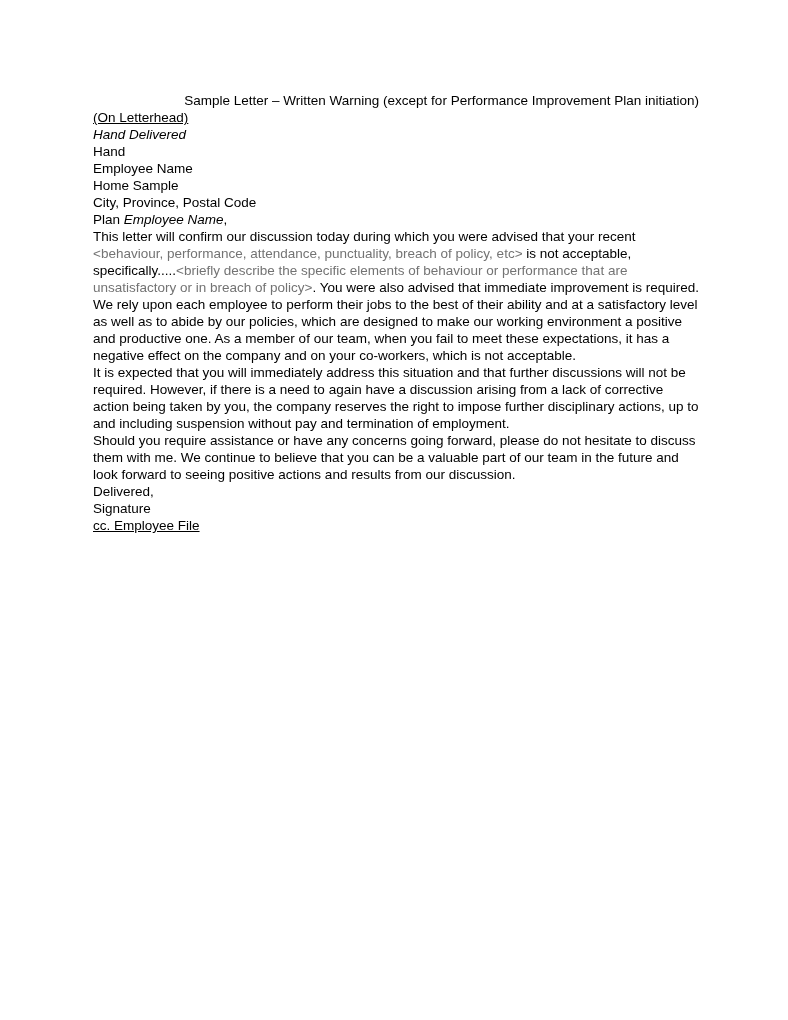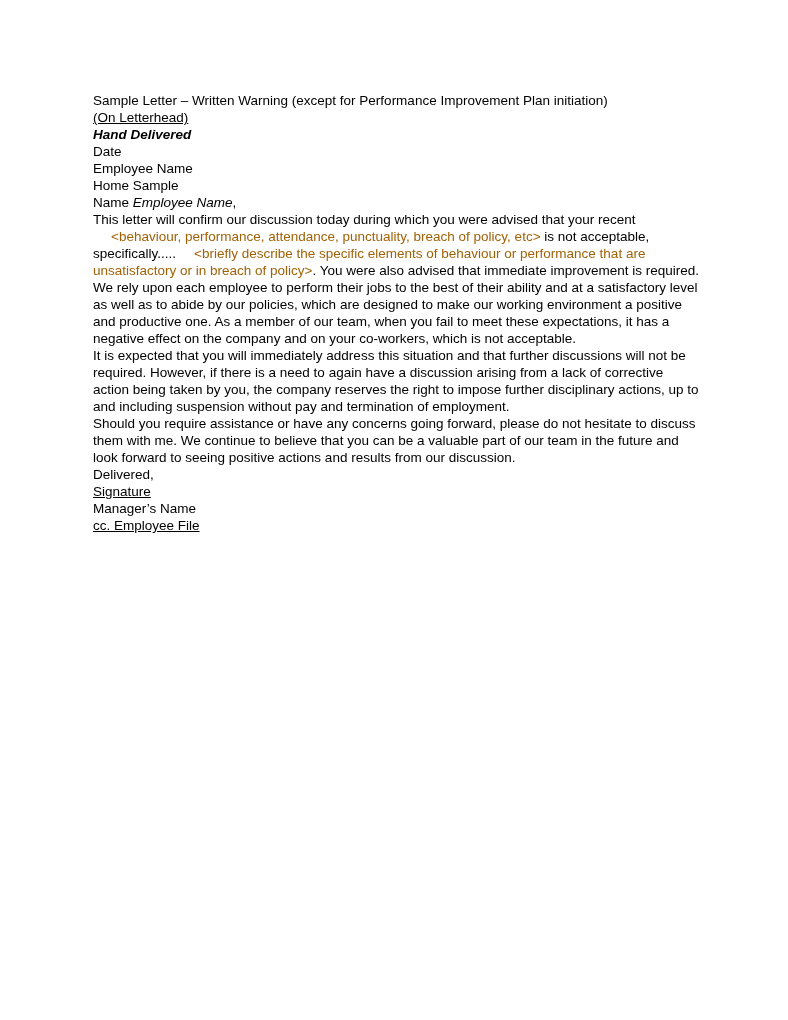--- a/index.html
+++ b/index.html
@@ -16,63 +16,63 @@
     padding: 92px 89px 0 93px;
     font-family: "Liberation Sans", sans-serif;
     font-size: 13.5px;
     line-height: 17px;
     color: #000000;
     overflow: hidden;
   }
   .page div, .page p {
     margin: 0;
   }
-  .title            { margin-bottom: 15px; }
+  .title            { margin-bottom: 15px; text-align: right; }
   .letterhead-note  { margin-bottom: 34px; text-decoration: underline; }
-  .hand-delivered   { font-weight: bold; font-style: italic; margin-bottom: 15px; }
+  .hand-delivered   { font-weight: normal; font-style: italic; margin-bottom: 15px; }
   .date-line        { margin-bottom: 16px; }
   .address-block    { margin-bottom: 26px; }
   .salutation       { margin-bottom: 21px; }
   .body-para        { margin-bottom: 13px; }
   .closing          { margin-top: 8px; margin-bottom: 28px; }
-  .signature-label  { margin-bottom: 16px; text-decoration: underline; }
+  .signature-label  { margin-bottom: 16px; }
   .manager-name     { margin-bottom: 28px; }
   .cc-line          { margin-bottom: 0; text-decoration: underline; }
-  .red              { color: #a16207; margin-left: 18px; }
+  .red              { color: #737373; }
   .italic           { font-style: italic; }
 </style>
 </head>
 <body>
 
 <div class="page">
 
   <div class="title">Sample Letter – Written Warning (except for Performance Improvement Plan initiation)</div>
 
   <div class="letterhead-note">(On Letterhead)</div>
 
   <div class="hand-delivered">Hand Delivered</div>
 
-  <div class="date-line">Date</div>
+  <div class="date-line">Hand</div>
 
   <div class="address-block">
     <div>Employee Name</div>
     <div>Home Sample</div>
+    <div>City, Province, Postal Code</div>
   </div>
 
-  <div class="salutation"><span>Name </span><span class="italic">Employee Name</span><span>,</span></div>
+  <div class="salutation"><span>Plan </span><span class="italic">Employee Name</span><span>,</span></div>
 
   <p class="body-para"><span>This letter will confirm our discussion today during which you were advised that your recent </span><span class="red">&lt;behaviour, performance, attendance, punctuality, breach of policy, etc&gt;</span><span> is not acceptable, specifically.....</span><span class="red">&lt;briefly describe the specific elements of behaviour or performance that are unsatisfactory or in breach of policy&gt;</span><span>.  You were also advised that immediate improvement is required.</span></p>
 
   <p class="body-para">We rely upon each employee to perform their jobs to the best of their ability and at a satisfactory level as well as to abide by our policies, which are designed to make our working environment a positive and productive one.  As a member of our team, when you fail to meet these expectations, it has a negative effect on the company and on your co-workers, which is not acceptable.</p>
 
   <p class="body-para">It is expected that you will immediately address this situation and that further discussions will not be required.  However, if there is a need to again have a discussion arising from a lack of corrective action being taken by you, the company reserves the right to impose further disciplinary actions, up to and including suspension without pay and termination of employment.</p>
 
   <p class="body-para">Should you require assistance or have any concerns going forward, please do not hesitate to discuss them with me.  We continue to believe that you can be a valuable part of our team in the future and look forward to seeing positive actions and results from our discussion.</p>
 
   <div class="closing">Delivered,</div>
 
   <div class="signature-label">Signature</div>
 
-  <div class="manager-name">Manager’s Name</div>
 
   <div class="cc-line">cc. Employee File</div>
 
 </div>
 
 </body></html>

